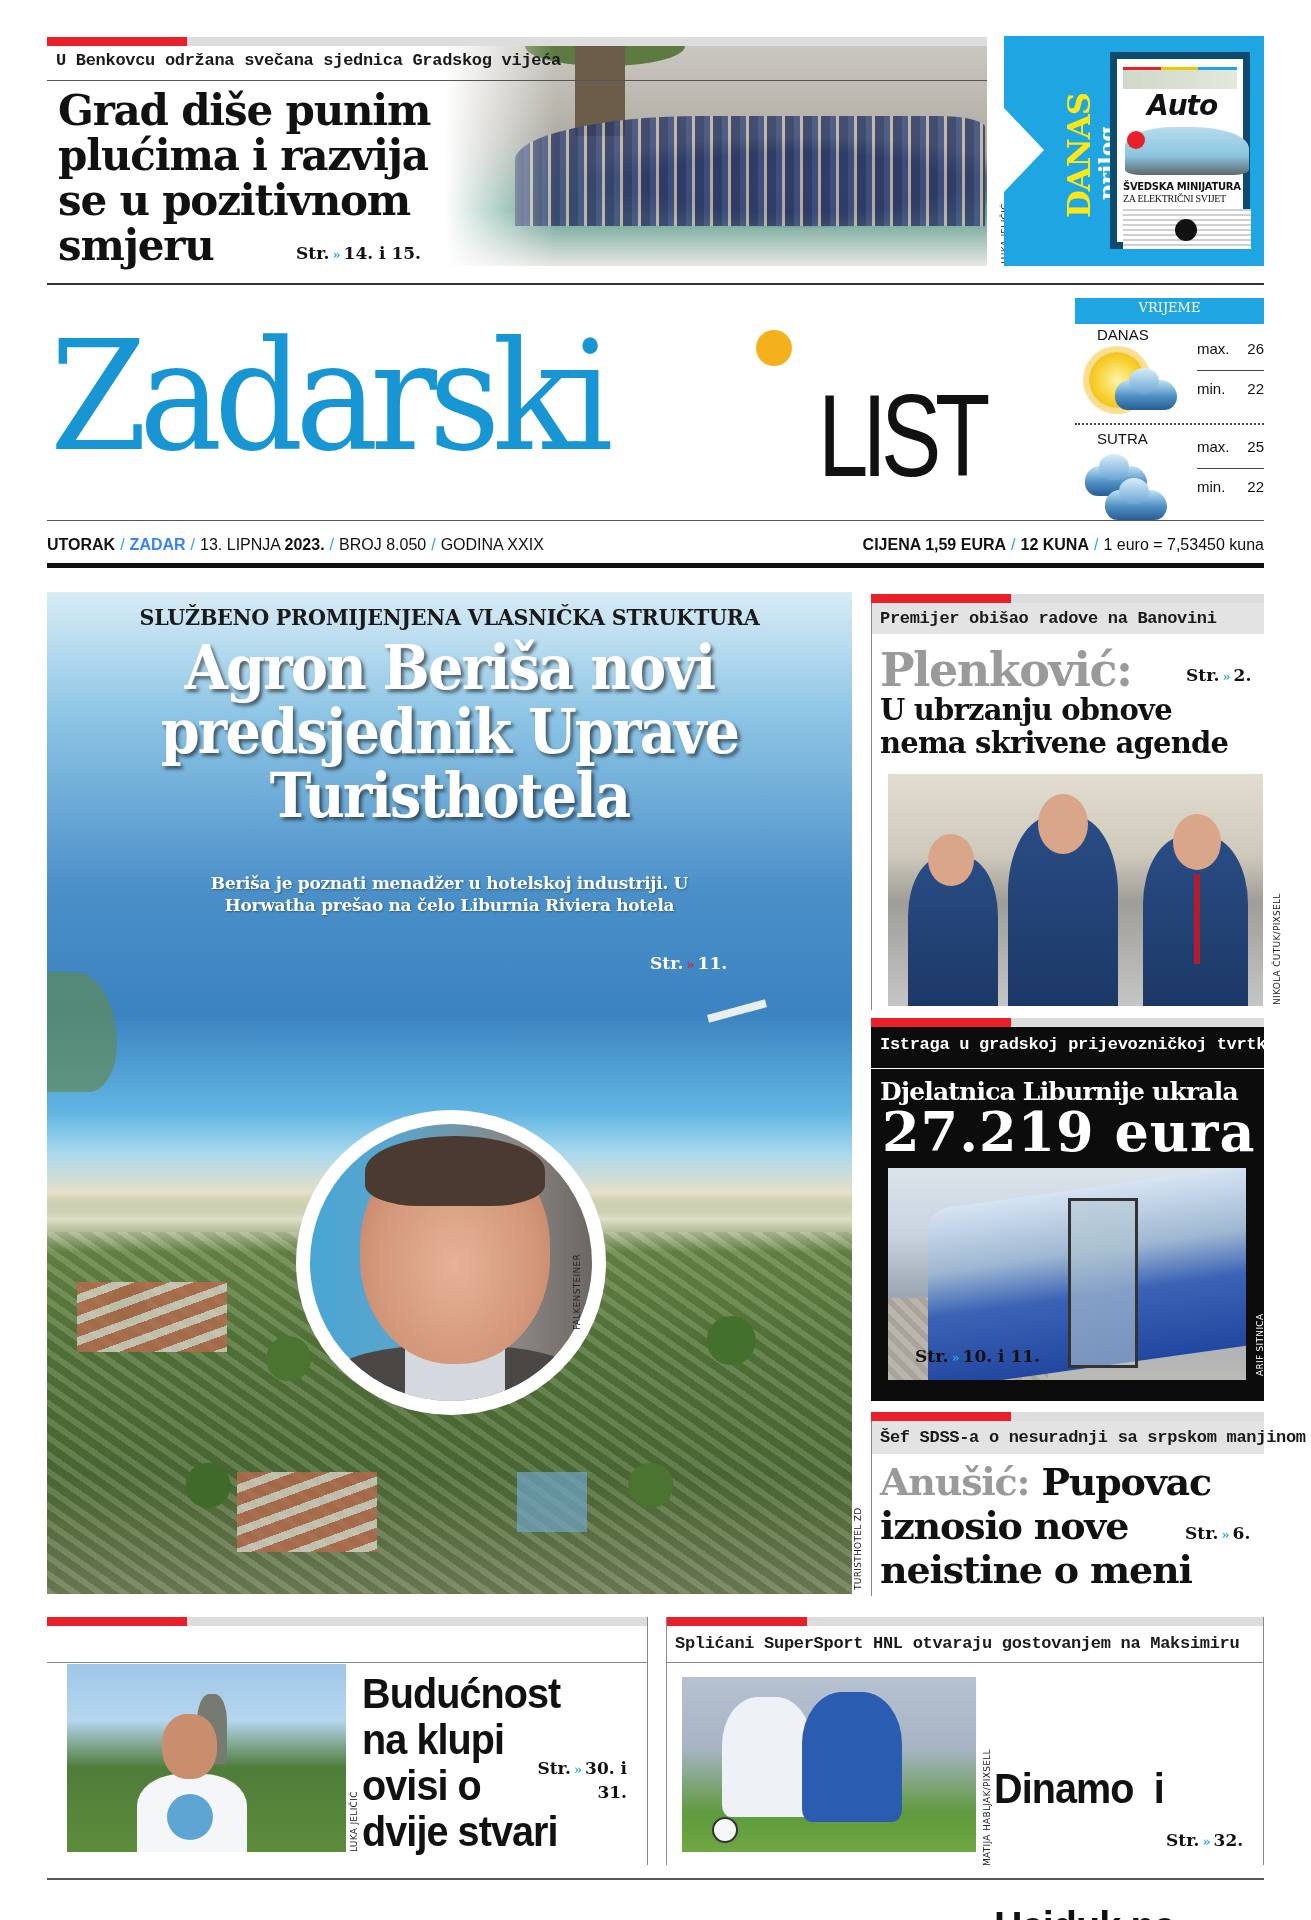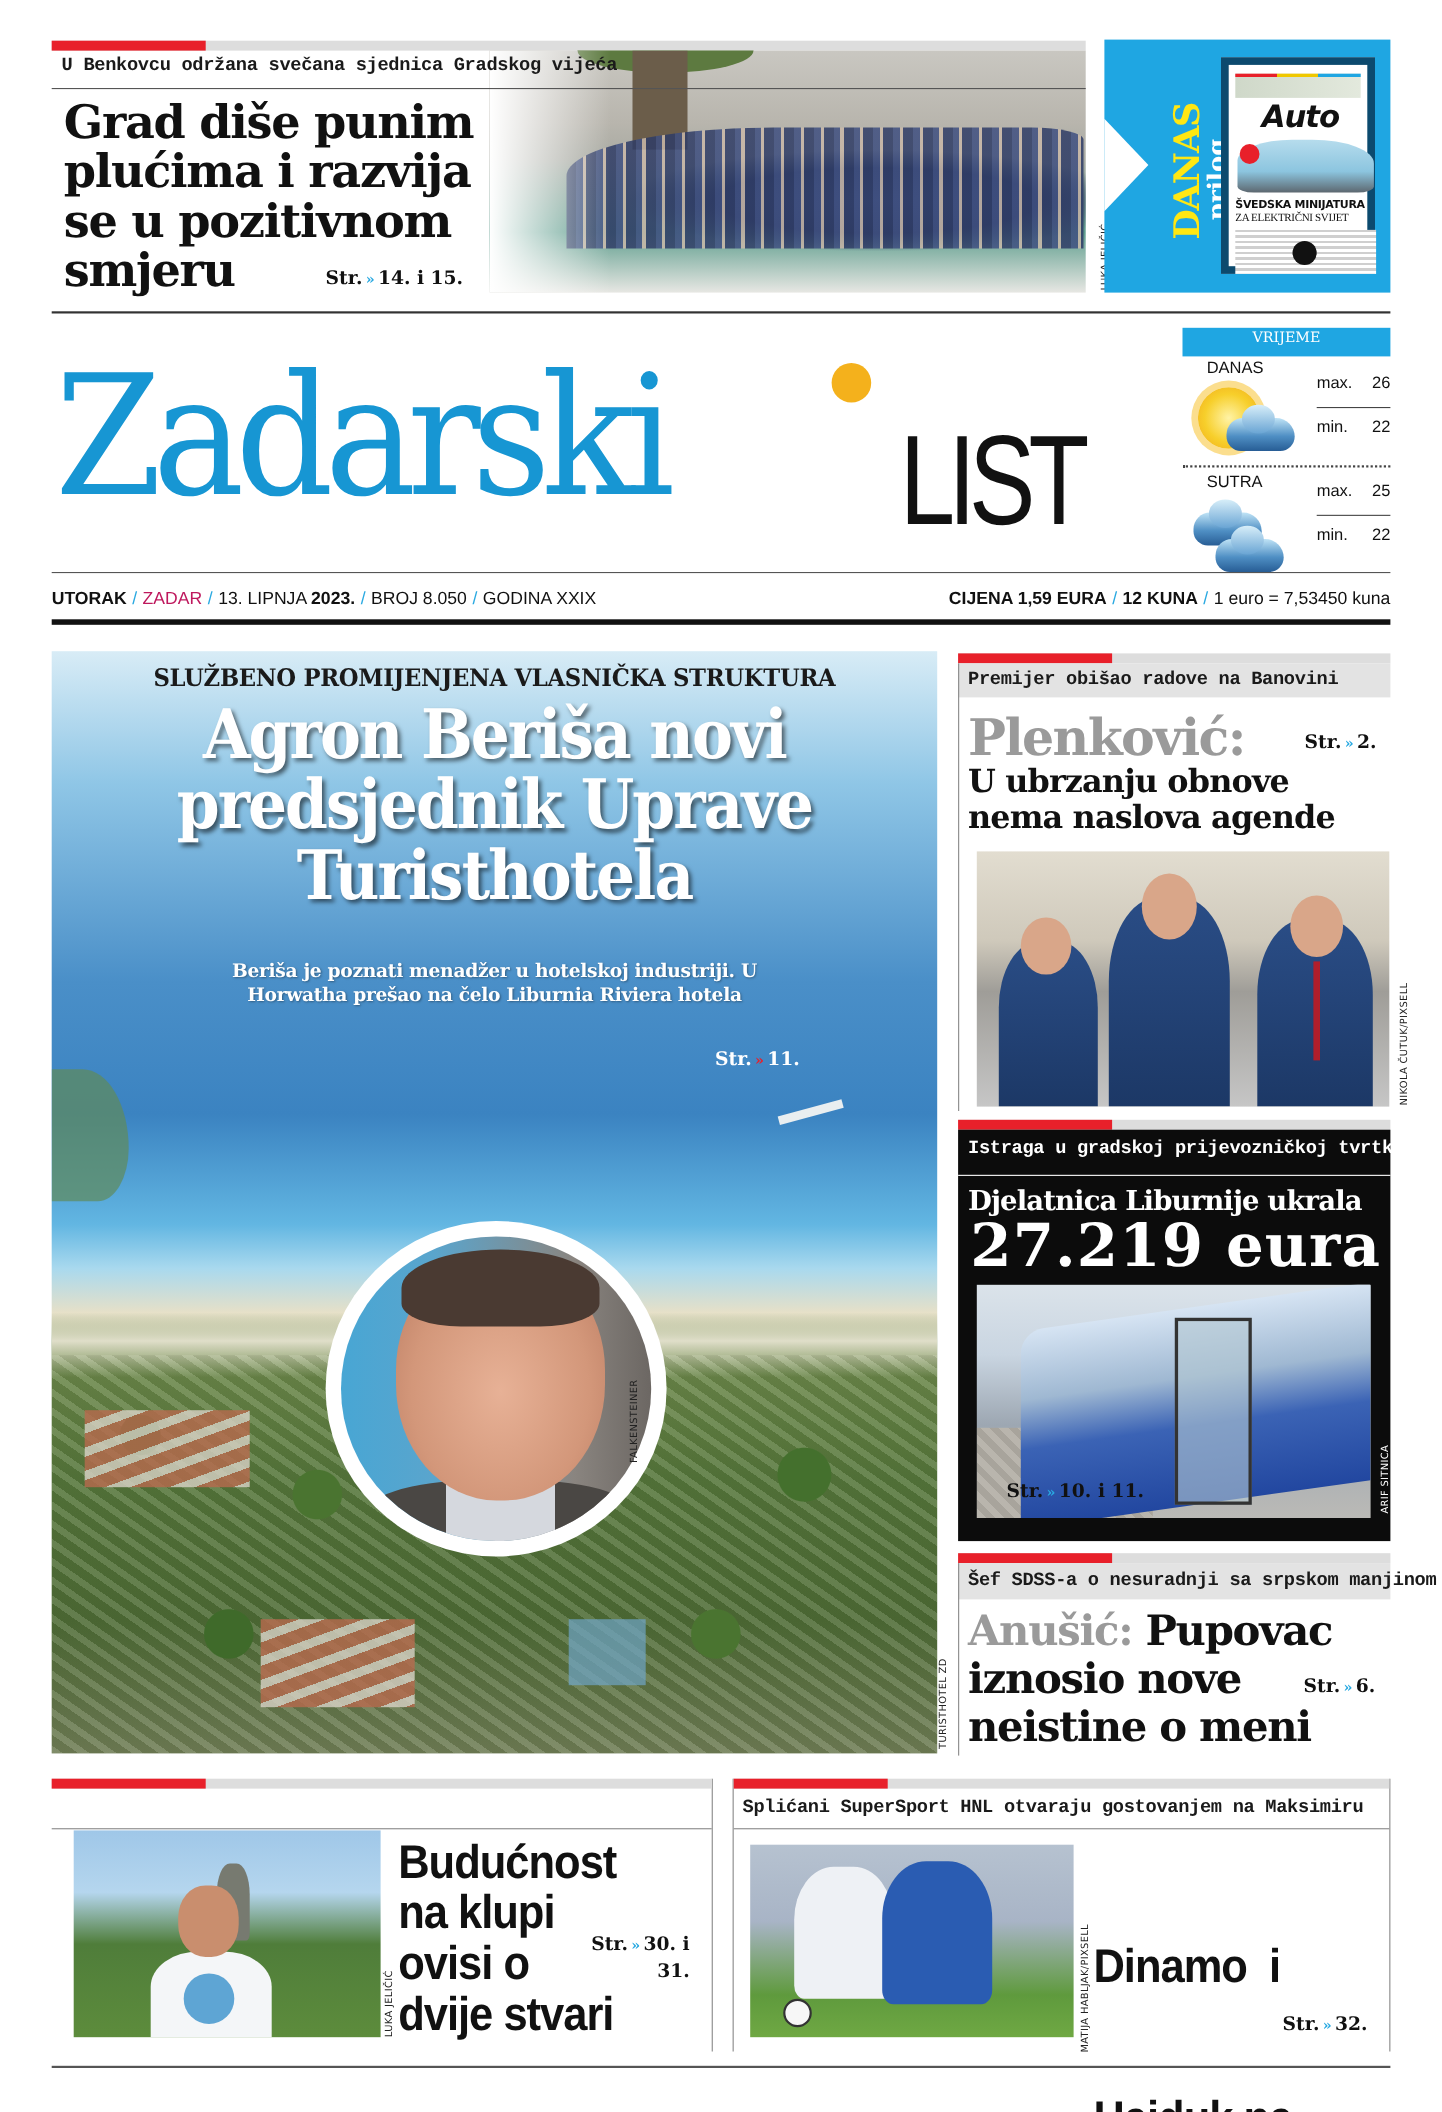--- a/index.html
+++ b/index.html
@@ -57,21 +57,21 @@
   .cloud { position: absolute; width: 62px; height: 30px; border-radius: 16px 18px 14px 14px; background: linear-gradient(180deg, #bfe3f6 0%, #4f8fc4 55%, #275d95 100%); }
   .cloud::before { content: ""; position: absolute; left: 14px; top: -12px; width: 30px; height: 26px; border-radius: 50%; background: linear-gradient(180deg, #d7eef9 0%, #6aa5d4 100%); }
 
   #rule-under-top { left: 47px; top: 283px; width: 1217px; height: 2px; background: #333; }
   #rule-under-logo { left: 47px; top: 520px; width: 1217px; height: 1px; background: #555; }
   #dateline { left: 47px; top: 533px; width: 1217px; height: 24px; font-family: "Liberation Sans", sans-serif; font-size: 16px; line-height: 24px; color: #111; }
   #dateline .left { position: absolute; left: 0; top: 0; white-space: nowrap; }
   #dateline .right { position: absolute; right: 0; top: 0; white-space: nowrap; }
   #dateline .sl { color: #29a9e1; margin: 0 5px; }
   #dateline .b { font-weight: bold; }
-  #dateline .blue { color: #be185d; font-weight: normal; }
+  #dateline .blue { color: #3b82f6; font-weight: bold; }
   #rule-thick { left: 47px; top: 563px; width: 1217px; height: 5px; background: #111; }
 
   
   #main-photo { left: 47px; top: 592px; width: 805px; height: 1002px;
     background:
       linear-gradient(180deg, #d8ecf6 0%, #8fc6e6 12%, #4a8fc8 30%, #3b83c1 42%, #62b6e2 52%, #a9d9ee 56%, #e6e0c8 60%, #6f8a4c 63%, #55763a 75%, #4e6b35 88%, #6f7d55 100%);
   }
   #main-photo .coast { position: absolute; left: 0; top: 380px; width: 70px; height: 120px; background: #5f8a5a; border-radius: 0 60% 40% 0; opacity: 0.7; }
   #main-photo .beach { position: absolute; left: 0; top: 600px; width: 805px; height: 60px; background: linear-gradient(180deg, rgba(234,230,213,0) 0%, rgba(234,230,213,0.9) 45%, rgba(234,230,213,0) 100%); }
   #main-photo .pier { position: absolute; left: 660px; top: 415px; width: 60px; height: 8px; background: #e9eef0; transform: rotate(-15deg); }
@@ -282,21 +282,21 @@
 <div class="redbar" id="plenk-bar"></div>
 <div class="abs" id="plenk-kicker-bg"></div>
 <div class="abs" id="plenk-border"></div>
 <div class="abs kicker" id="plenk-kicker">Premijer obišao radove na Banovini</div>
 <div class="abs" id="plenk-name">Plenković:</div>
 <div class="abs str" id="plenk-str">
   <span>Str.</span><span class="arr">»</span><span>2.</span>
 </div>
 <div class="abs" id="plenk-head">
   <div>U ubrzanju obnove</div>
-  <div>nema naslova agende</div>
+  <div>nema skrivene agende</div>
 </div>
 <div class="photo" id="plenk-photo">
   <div class="p" style="left:20px; width:90px; height:150px;"></div>
   <div class="h" style="left:40px; top:60px; width:46px; height:52px;"></div>
   <div class="p" style="left:120px; width:110px; height:190px;"></div>
   <div class="h" style="left:150px; top:20px; width:50px; height:60px;"></div>
   <div class="p" style="left:255px; width:105px; height:170px;"></div>
   <div class="h" style="left:285px; top:40px; width:48px; height:56px;"></div>
   <div class="tie" style="left:306px; top:100px; height:90px;"></div>
 </div>

